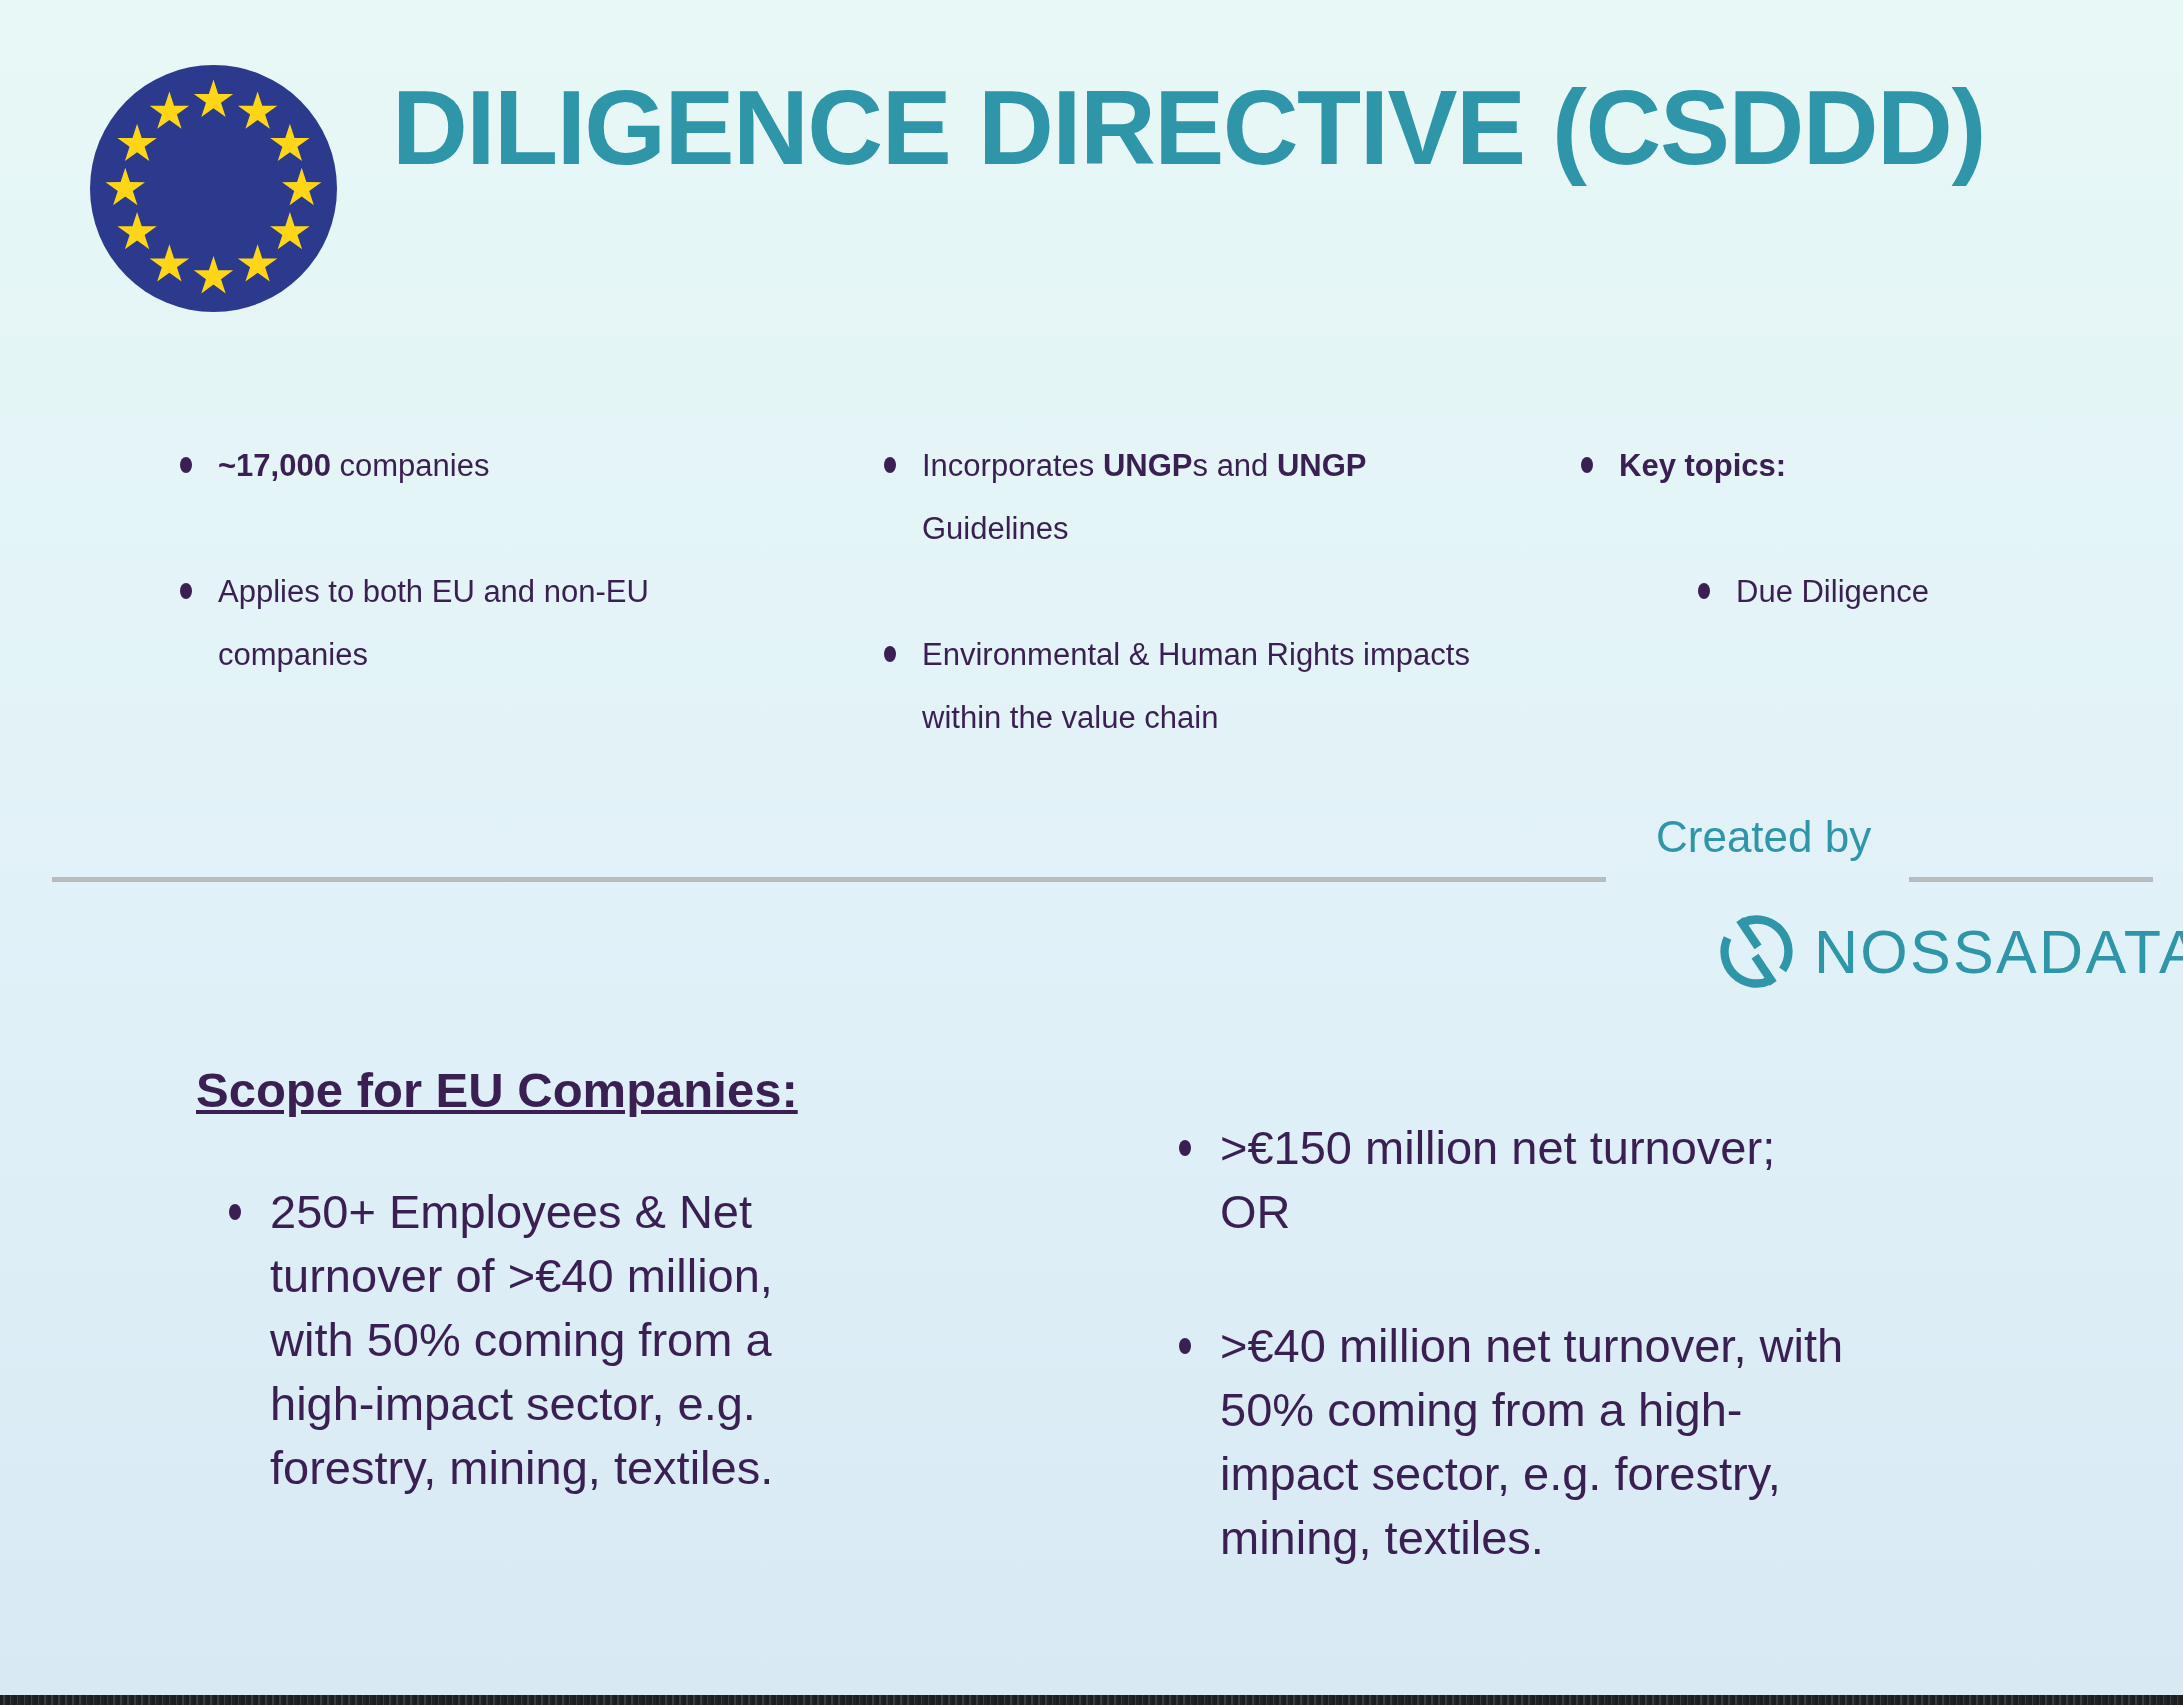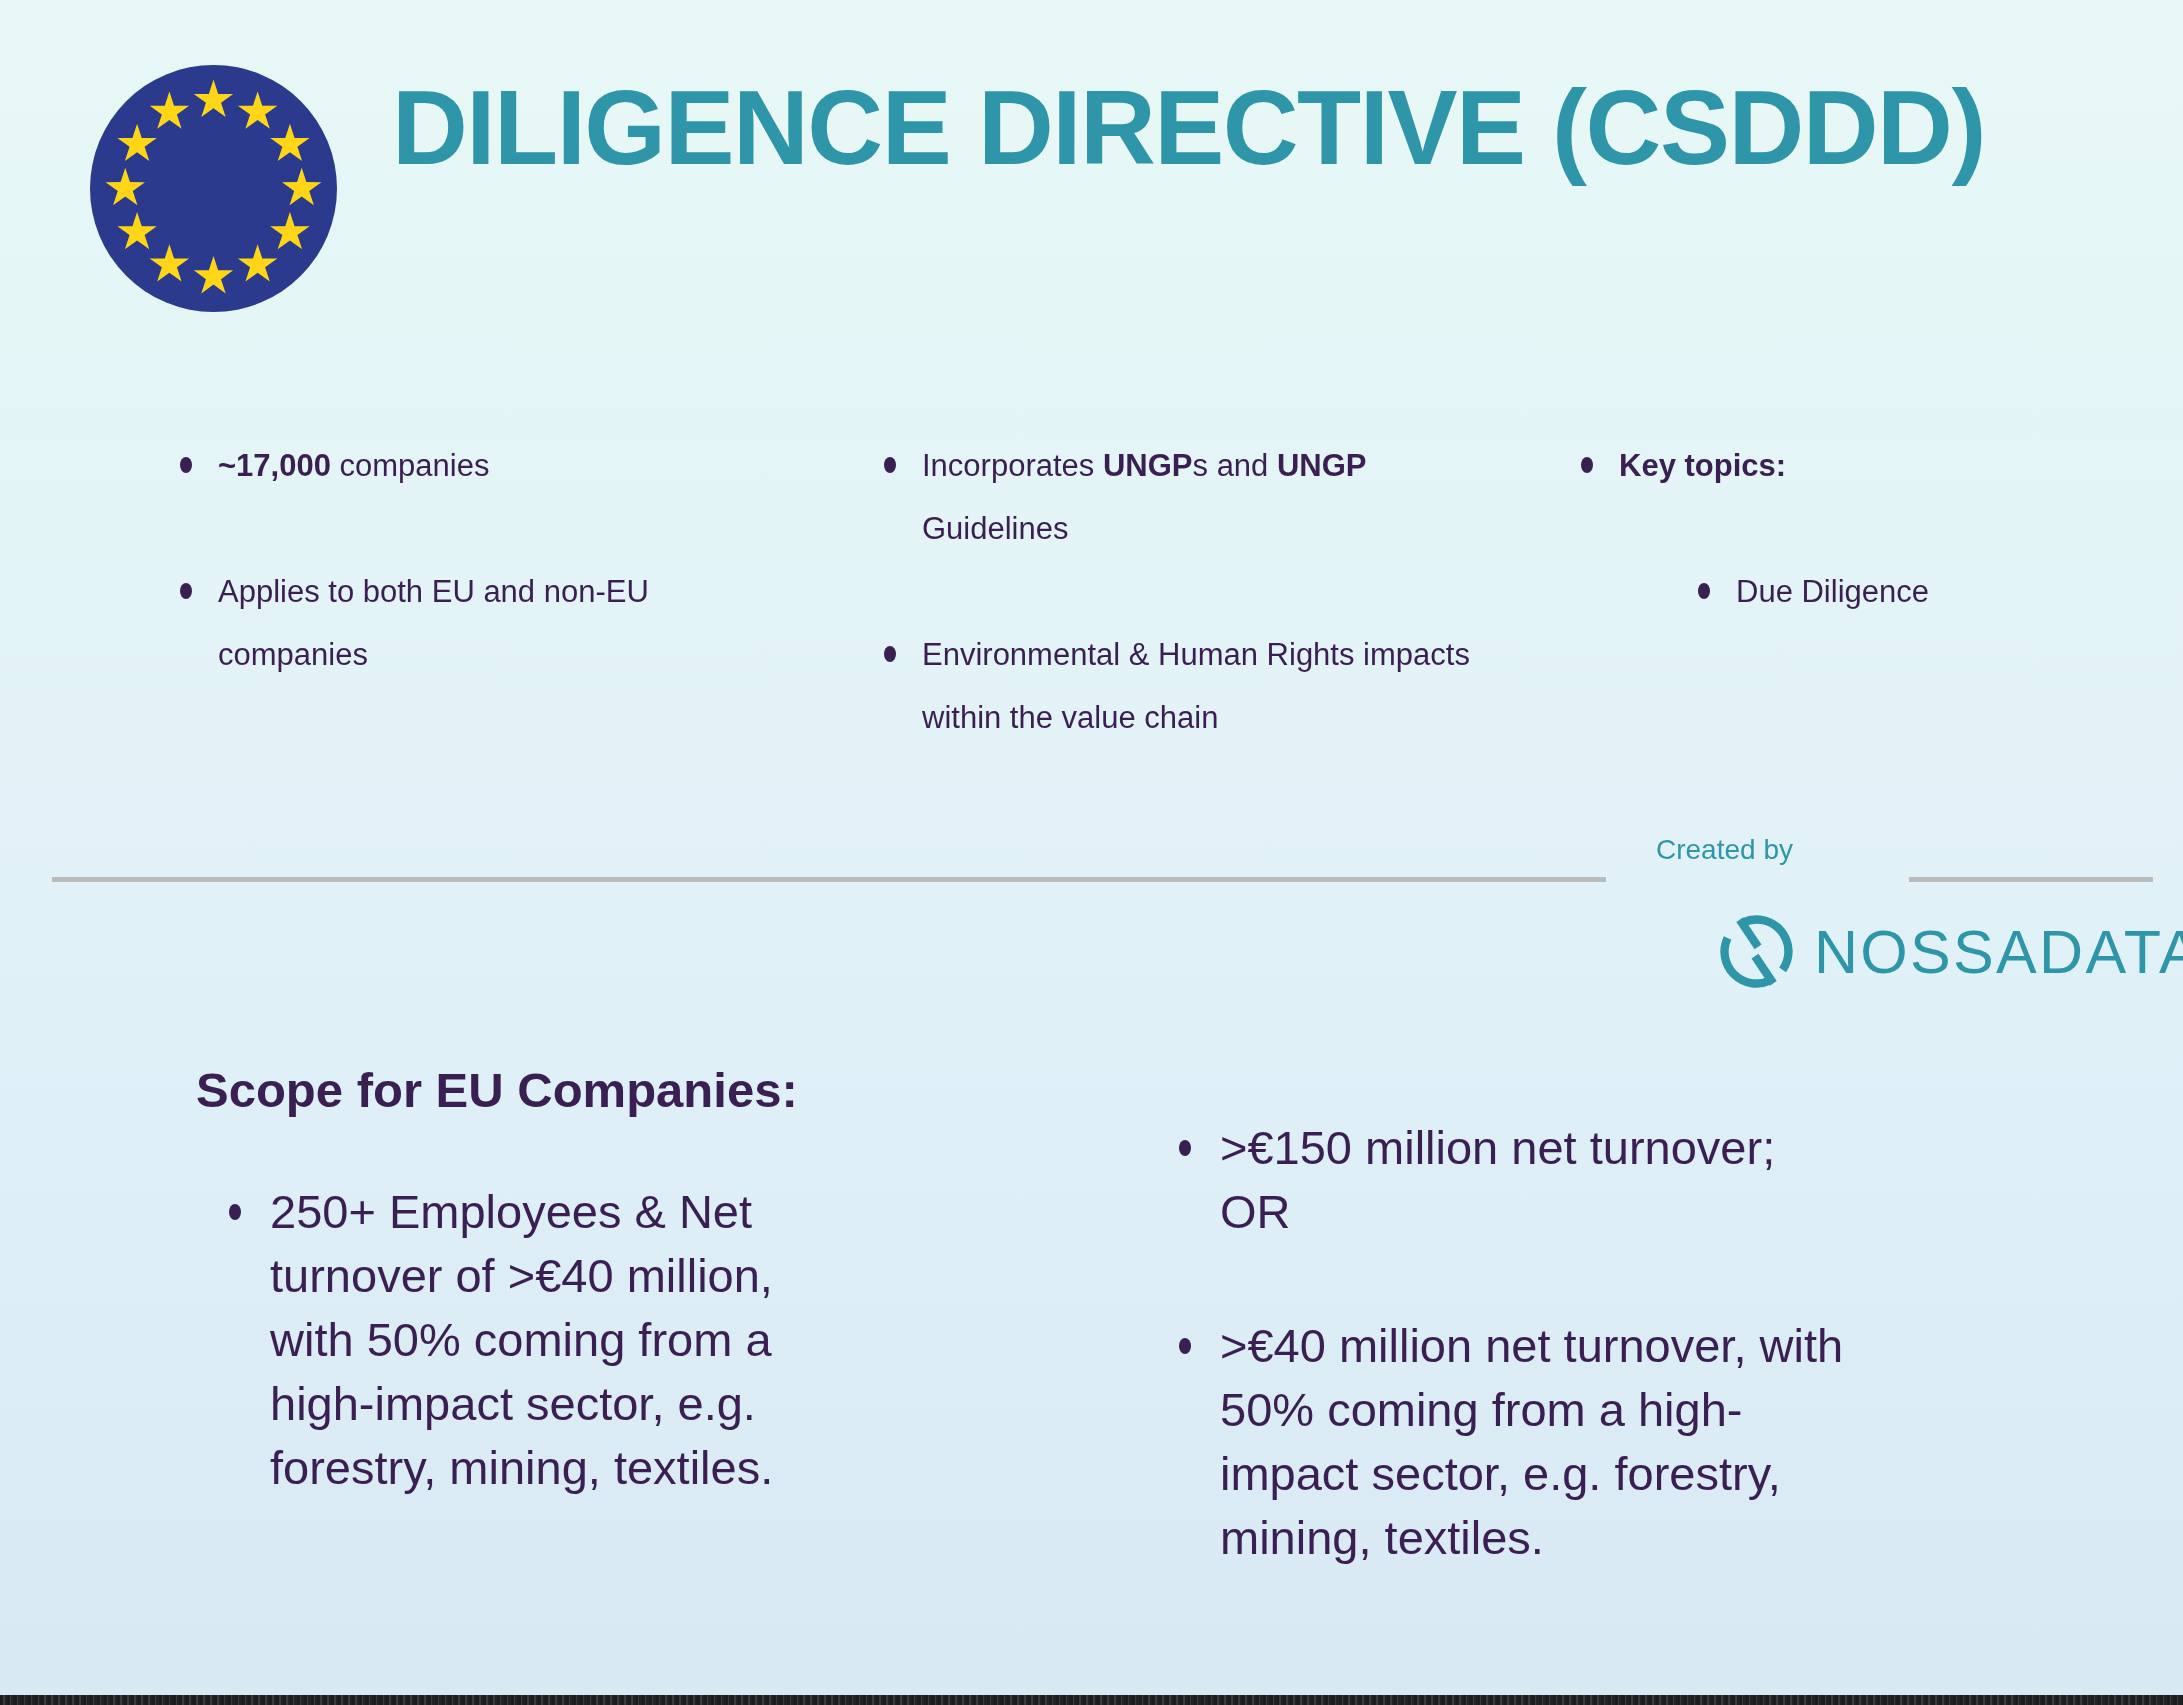--- a/index.html
+++ b/index.html
@@ -48,35 +48,35 @@
   .sublist>li::before{
     content:"";position:absolute;left:4.6px;top:23px;
     width:12px;height:16px;border-radius:50%;background:var(--purple);
   }
   b{font-weight:700;}
 
   
   .divider-left{position:absolute;left:52px;top:877px;width:1554px;height:4.6px;background:var(--divider);}
   .divider-right{position:absolute;left:1909px;top:877px;width:244px;height:4.6px;background:var(--divider);}
   .created-by{
-    position:absolute;left:1656px;top:834px;
-    font-size:28px;color:var(--teal);font-weight:400;
+    position:absolute;left:1656px;top:812px;
+    font-size:44px;color:var(--teal);font-weight:400;
   }
   .brand-row{position:absolute;left:1717px;top:912px;display:flex;align-items:center;}
   .brand-logo{width:79px;height:79px;}
   .brand-name{
     font-size:61px;color:var(--teal);font-weight:500;
     letter-spacing:2.3px;margin-left:18px;white-space:nowrap;
   }
 
   
   .scope-col{position:absolute;top:1058px;font-size:47px;line-height:64px;}
   #scope-eu{left:196px;width:670px;}
   #scope-non-eu{left:1146px;width:712px;}
-  .scope-col h3{font-size:49px;font-weight:700;color:var(--purple);white-space:nowrap;}
+  .scope-col h3{font-size:49px;font-weight:700;color:var(--purple);white-space:nowrap;text-decoration:underline;}
   .scope-col ul{margin-top:58px;margin-left:30px;}
   .scope-col li{position:relative;padding-left:44px;margin-bottom:70px;}
   .scope-col li:last-child{margin-bottom:0;}
   .scope-col li::before{
     content:"";position:absolute;left:3px;top:23.6px;
     width:12px;height:16px;border-radius:50%;background:var(--purple);
   }
 
   
   .bottom-edge{

